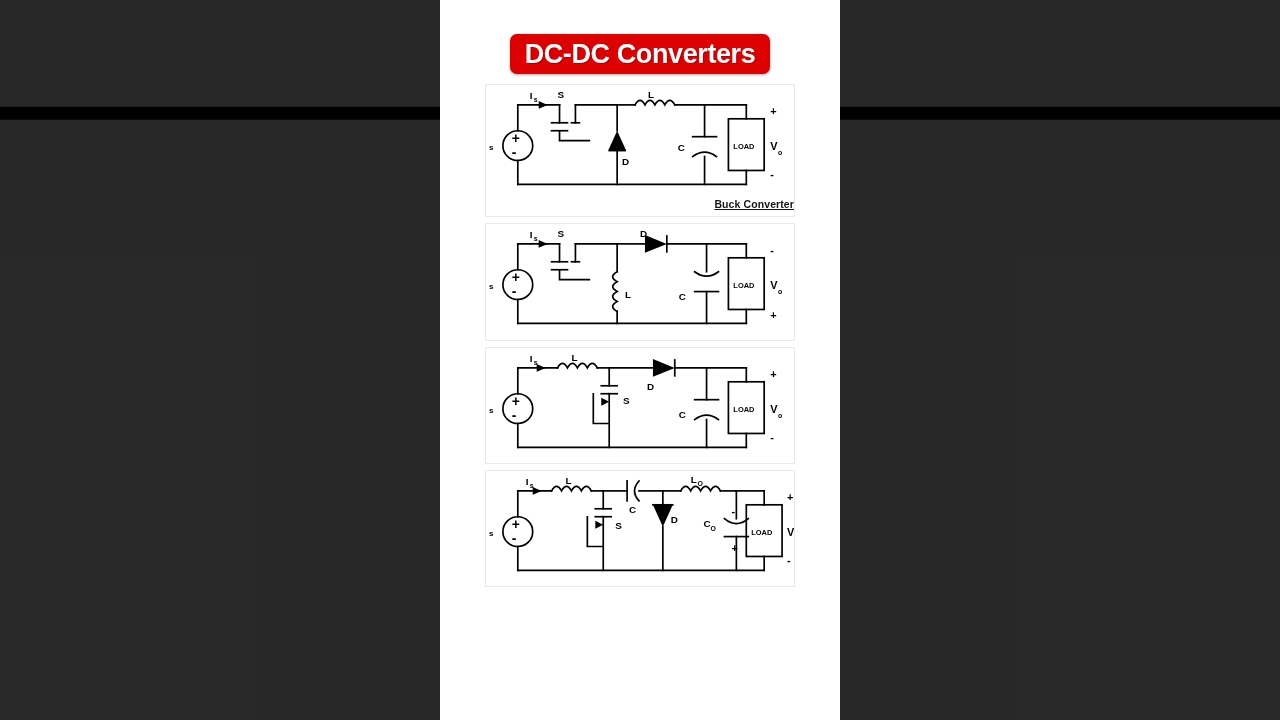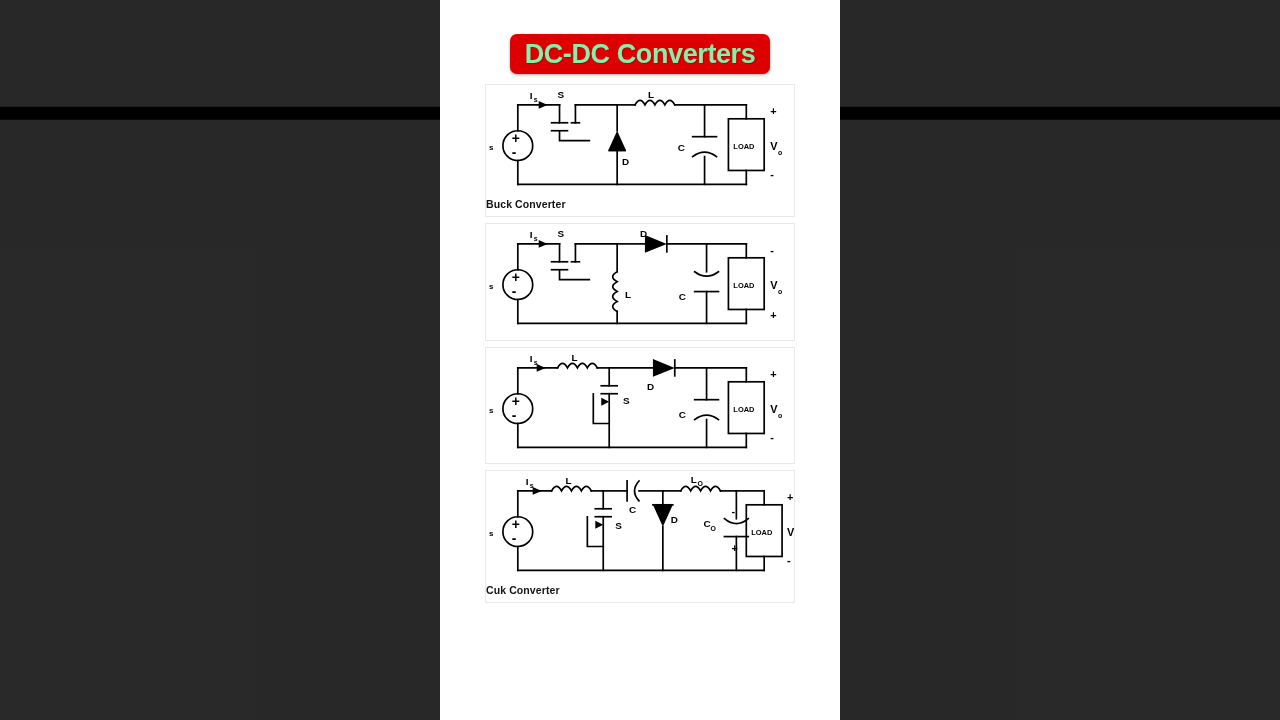--- a/index.html
+++ b/index.html
@@ -64,26 +64,27 @@
     width: 310px;
   }
   .card {
     background: #ffffff;
     border: 1px solid #e9e9e9;
     margin-bottom: 6px;
     padding: 4px 0 2px 0;
   }
   .card-svg { display: block; width: 100%; }
   .card-caption {
-    text-align: left;
+    text-align: right;
     font-size: 10.5px;
     font-weight: bold;
     color: #141414;
     padding-bottom: 4px;
     letter-spacing: 0.1px;
+    text-decoration: underline;
   }
 
   text { font-family: "Liberation Sans", sans-serif; }
 </style>
 </head>
 <body>
 
 <div id="stage">
 
   <div class="bg-layer">
@@ -118,21 +119,21 @@
           <text x="130" y="120" font-size="13">Buck</text>
         </g>
       </svg>
     </div>
     <div class="bg-dim"></div>
   </div>
 
   <div class="column" style="background: rgb(255, 255, 255);">
 
     <div class="title-banner" style="background: rgb(221, 0, 0);">
-      <span class="title-text" style="color: #86efac;">DC-DC Converters</span>
+      <span class="title-text" style="color: #ffffff;">DC-DC Converters</span>
     </div>
 
     <div class="cards">
 
       <div class="card">
         <svg class="card-svg" viewBox="0 0 310 110">
           <g stroke="#000" stroke-width="1.7" fill="none" stroke-linecap="square">
 
             <circle cx="32" cy="57" r="15"></circle>
             <path d="M32 16 V42"></path>
@@ -362,18 +363,17 @@
             <text x="219" y="52" font-size="10">C</text>
             <text x="226" y="56" font-size="7">O</text>
             <text x="247" y="40" font-size="11">-</text>
             <text x="247" y="78" font-size="11">+</text>
             <text x="267" y="60" font-size="7.5">LOAD</text>
             <text x="303" y="26" font-size="11">+</text>
             <text x="303" y="61" font-size="11">V</text>
             <text x="303" y="90" font-size="11">-</text>
           </g>
         </svg>
-        <div class="card-caption">Cuk Converter</div>
       </div>
 
     </div>
   </div>
 </div>
 
 </body></html>

